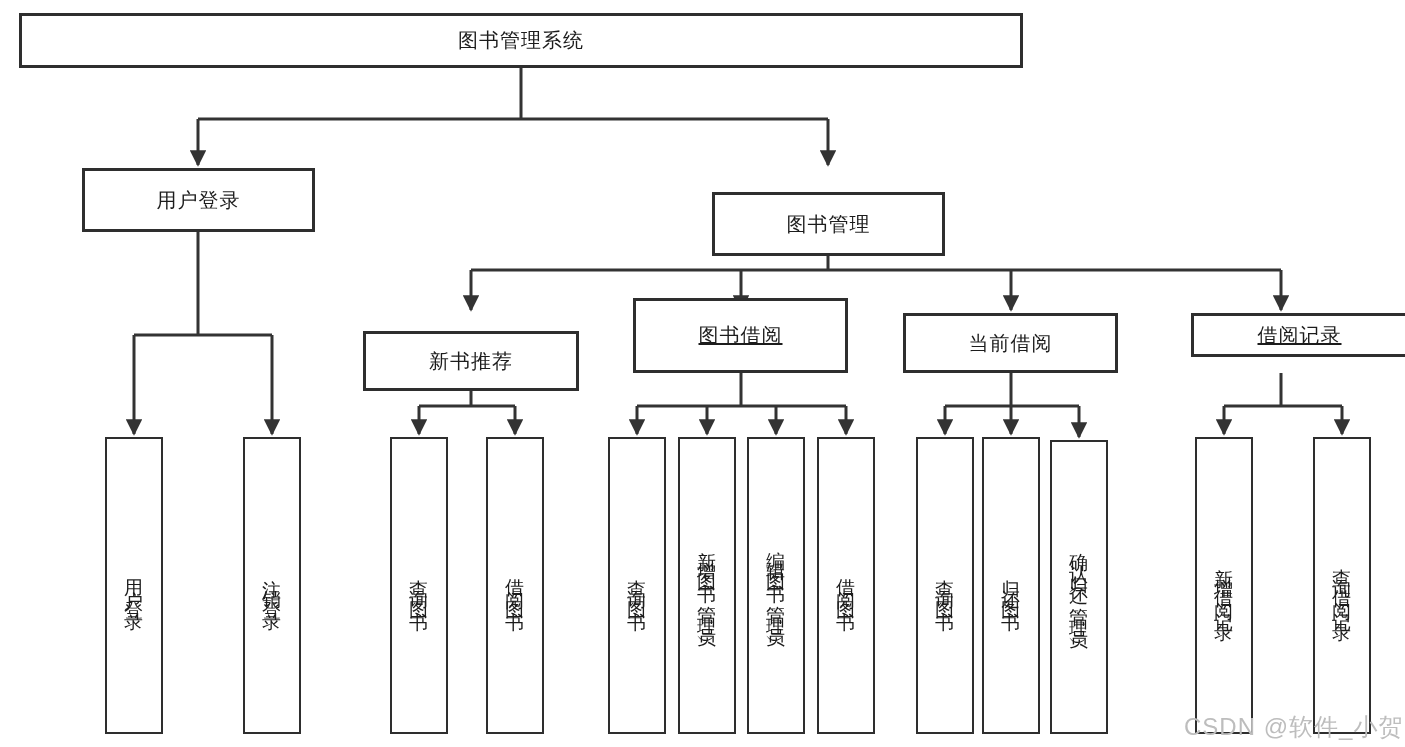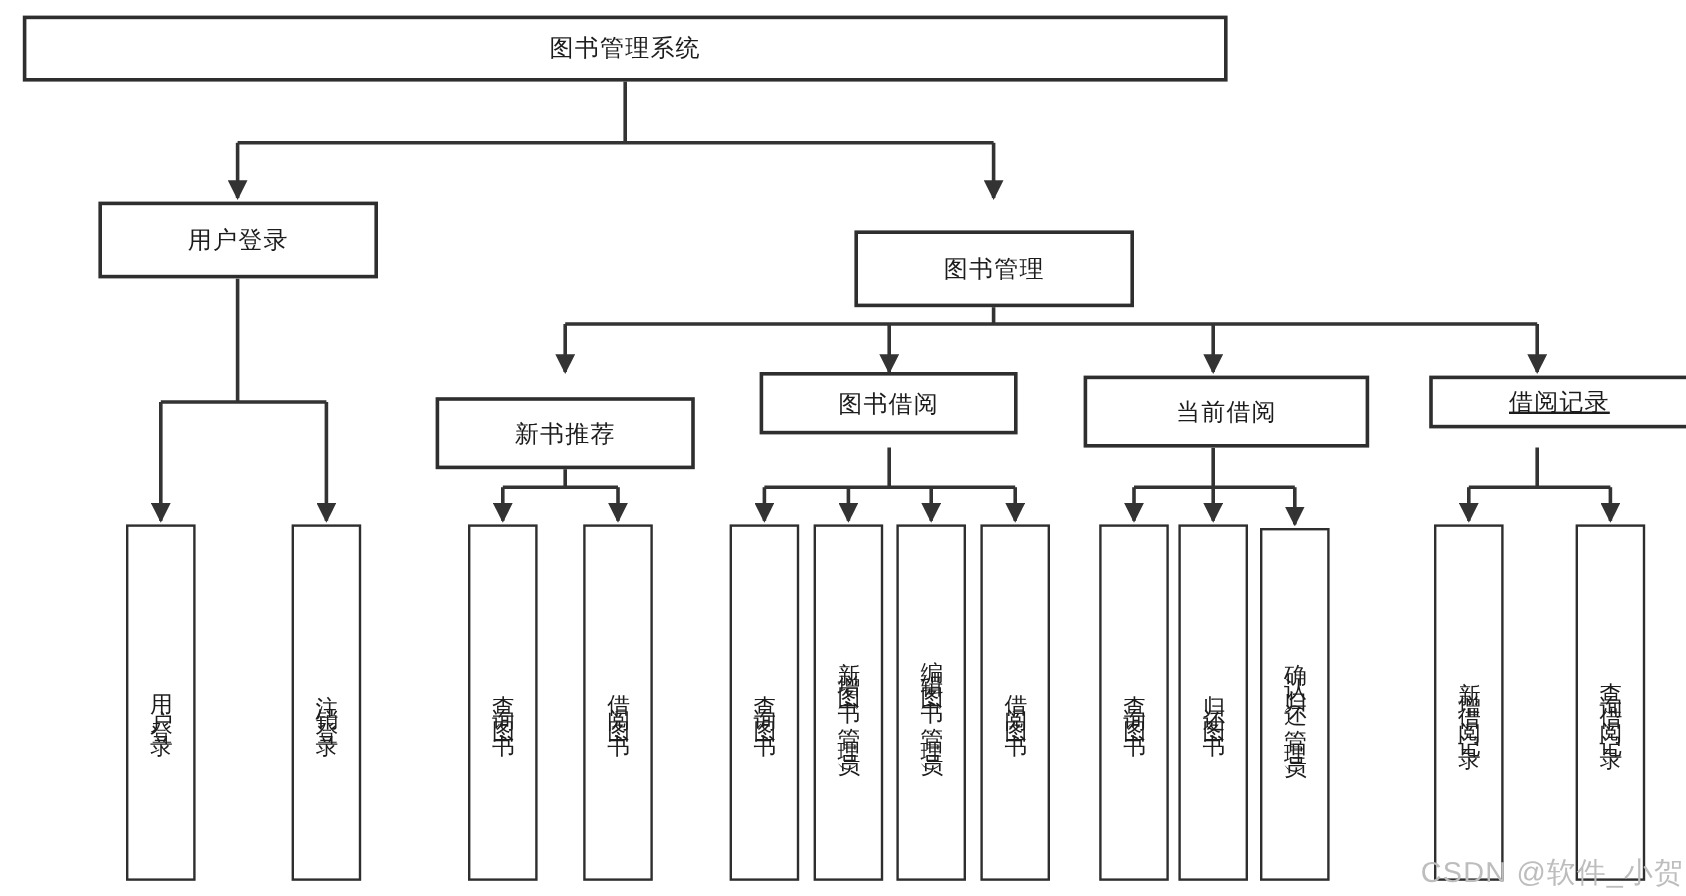--- a/index.html
+++ b/index.html
@@ -107,22 +107,22 @@
     <line class="cline" x1="1224" y1="406" x2="1224" y2="434" marker-end="url(#arrow)"></line>
     <line class="cline" x1="1342" y1="406" x2="1342" y2="434" marker-end="url(#arrow)"></line>
   </svg>
 
   <div class="box h-box" style="left:19px; top:13px; width:1004px; height:55px;text-align:center;">图书管理系统</div>
 
   <div class="box h-box" style="left:82px; top:168px; width:233px; height:64px;">用户登录</div>
   <div class="box h-box" style="left:712px; top:168px; width:233px; height:64px;margin-top:24px;">图书管理</div>
 
   <div class="box h-box" style="left:363px; top:331px; width:216px; height:60px;">新书推荐</div>
-  <div class="box h-box" style="left:633px; top:310px; width:215px; height:52px;">图书借阅</div>
-  <div class="box h-box" style="left:903px; top:313px; width:238px; height:60px;">当前借阅</div>
+  <div class="box h-box" style="left:633px; top:298px; width:215px; height:75px;text-decoration:underline;">图书借阅</div>
+  <div class="box h-box" style="left:903px; top:313px; width:215px; height:60px;">当前借阅</div>
   <div class="box h-box" style="left:1191px; top:313px; width:217px; height:44px;text-decoration:underline;">借阅记录</div>
 
   <div class="box v-box" style="left:105px; top:437px; width:58px; height:297px;">用户登录</div>
   <div class="box v-box" style="left:243px; top:437px; width:58px; height:297px;">注销登录</div>
 
   <div class="box v-box" style="left:390px; top:437px; width:58px; height:297px;">查询图书</div>
   <div class="box v-box" style="left:486px; top:437px; width:58px; height:297px;">借阅图书</div>
 
   <div class="box v-box" style="left:608px; top:437px; width:58px; height:297px;">查询图书</div>
   <div class="box v-box" style="left:678px; top:437px; width:58px; height:297px;">新增图书（管理员）</div>

